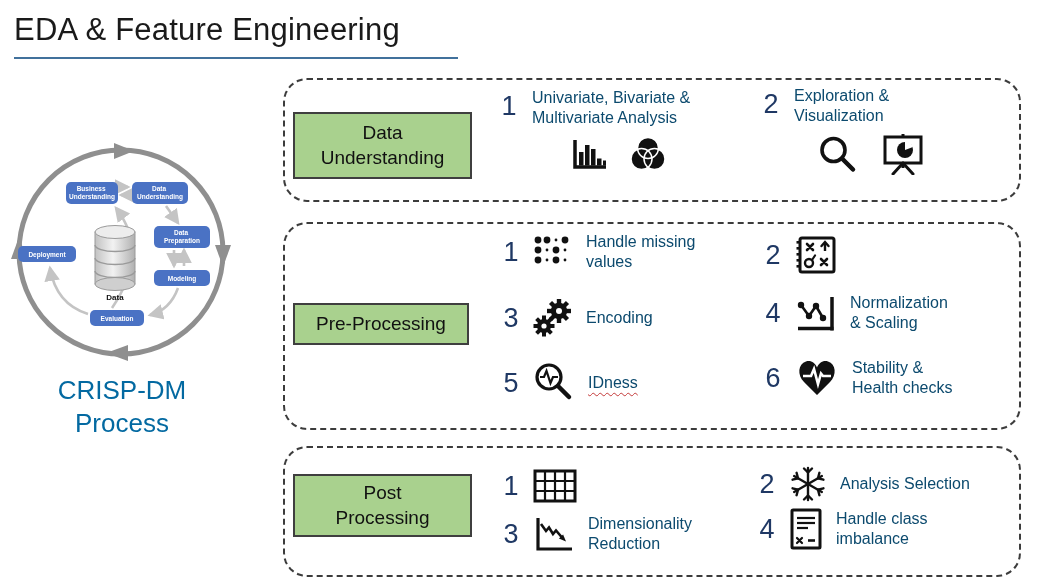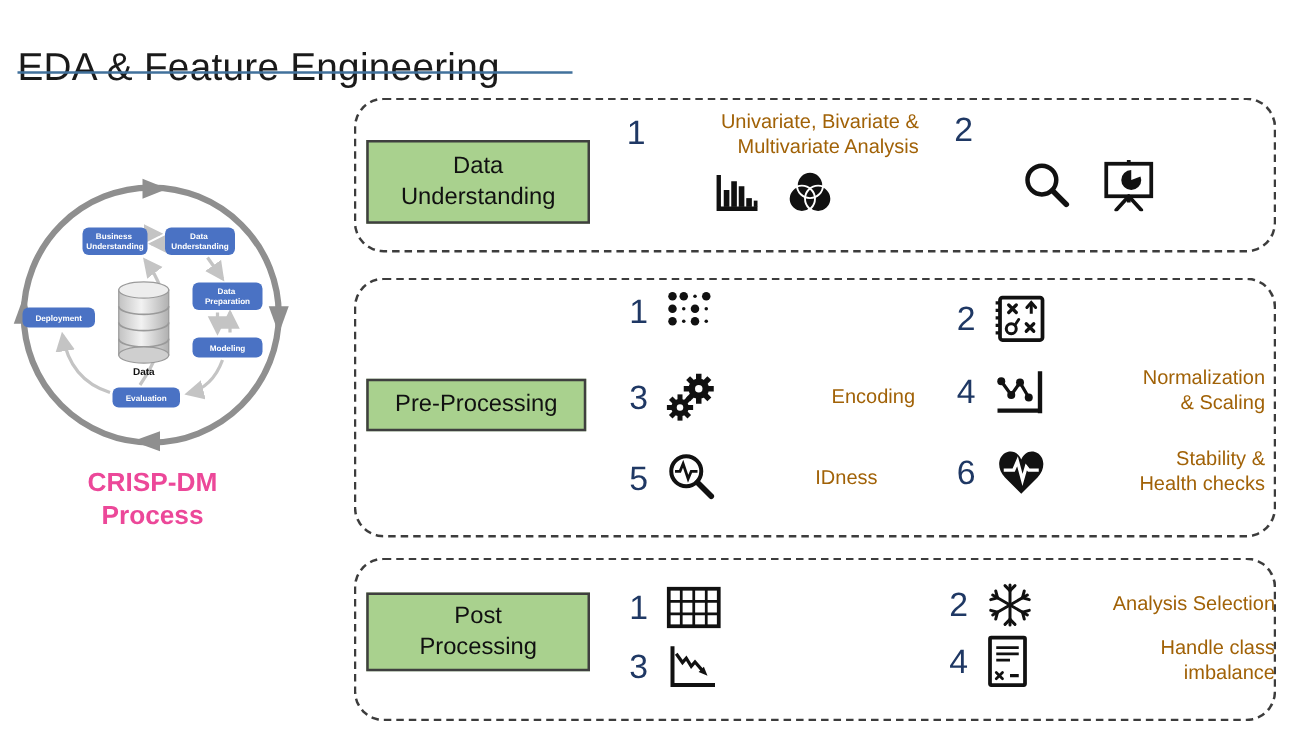--- a/index.html
+++ b/index.html
@@ -1,48 +1,48 @@
 <!DOCTYPE html>
 <html><head>
 <meta charset="utf-8">
 <style>
   html,body{margin:0;padding:0;background:#fff;}
   .page{position:relative;width:1050px;height:583px;background:#fff;overflow:hidden;
         font-family:"Liberation Sans", sans-serif;color:#121212;}
-  .title{position:absolute;left:14px;top:12px;font-size:31px;color:#1a1a1a;letter-spacing:.2px;margin-top:24px;}
+  .title{position:absolute;left:14px;top:12px;font-size:31px;color:#1a1a1a;letter-spacing:.2px;}
   .title-underline{position:absolute;left:14px;top:57px;width:444px;height:2px;background:#41719C;}
 
   
   .dash-box{position:absolute;border:2px dashed #3c3c3c;border-radius:24px;background:#fff;}
   .s1{left:283px;top:78px;width:734px;height:120px;}
   .s2{left:283px;top:222px;width:734px;height:204px;}
   .s3{left:283px;top:446px;width:734px;height:127px;}
 
   .green-label{position:absolute;background:#A9D18E;border:2px solid #3f3f3f;
                display:flex;align-items:center;justify-content:center;text-align:center;
                font-size:19px;color:#111;white-space:pre-line;line-height:1.3;}
   .gl1{left:293px;top:112px;width:175px;height:63px;}
   .gl2{left:293px;top:303px;width:172px;height:38px;}
   .gl3{left:293px;top:474px;width:175px;height:59px;}
 
   .item{position:absolute;display:flex;align-items:center;gap:13px;}
   .num{font-size:27px;color:#1F3864;min-width:18px;text-align:center;flex:none;}
-  .txt{flex:1;text-align:right;font-size:16px;color:#a16207;white-space:pre-line;line-height:1.25;}
-  .misspell{text-decoration-style:wavy;text-decoration-color:#c43a3a;
+  .txt{flex:1;text-align:left;font-size:16px;color:#0c4a6e;white-space:pre-line;line-height:1.25;}
+  .misspell{text-decoration:underline;text-decoration-style:wavy;text-decoration-color:#c43a3a;
             text-decoration-thickness:1px;text-underline-offset:4px;}
   .icon{flex:none;display:block;}
 
   .du-item{position:absolute;display:flex;flex-direction:column;}
   .du-head{display:flex;gap:14px;align-items:flex-start;}
   .du-head .num{margin-top:3px;}
   .du-icons{display:flex;gap:22px;justify-content:center;align-items:flex-end;margin-top:7px;}
 
   .crisp{position:absolute;left:8px;top:142px;width:228px;height:228px;}
   .crisp-caption{position:absolute;left:8px;top:374px;width:228px;text-align:center;
-                 font-size:21px;font-weight:bold;color:#ec4899;white-space:pre-line;line-height:1.25;}
+                 font-size:26px;font-weight:normal;color:#0369a1;white-space:pre-line;line-height:1.25;}
 </style>
 </head>
 <body>
 
 <div class="page">
 
   <div class="title">EDA &amp; Feature Engineering</div>
   <div class="title-underline"></div>
 
   <div class="crisp">
@@ -150,20 +150,22 @@
         <circle cx="19" cy="13" r="10.5" fill="none" stroke="#fff" stroke-width="1.5"></circle>
         <circle cx="12.5" cy="24" r="10.5" fill="none" stroke="#fff" stroke-width="1.5"></circle>
         <circle cx="25.5" cy="24" r="10.5" fill="none" stroke="#fff" stroke-width="1.5"></circle>
       </svg>
     </div>
   </div>
 
   <div class="du-item" style="left:762px;top:86px;width:220px;">
     <div class="du-head">
       <span class="num">2</span>
+      <span class="txt">Exploration &amp;
+Visualization</span>
     </div>
     <div class="du-icons">
       <svg class="icon" width="40" height="40" viewBox="0 0 40 40">
         <circle cx="15.5" cy="15" r="11.5" fill="none" stroke="#111" stroke-width="3.6"></circle>
         <line x1="24" y1="23.5" x2="35" y2="34.5" stroke="#111" stroke-width="4.5" stroke-linecap="round"></line>
       </svg>
       <svg class="icon" width="46" height="42" viewBox="0 0 46 42">
         <line x1="23" y1="1" x2="23" y2="5" stroke="#111" stroke-width="3"></line>
         <rect x="5" y="4" width="36" height="26" fill="none" stroke="#111" stroke-width="3"></rect>
         <circle cx="25" cy="17" r="8" fill="#111"></circle>
@@ -186,20 +188,22 @@
         <circle cx="5" cy="15" r="3.4"></circle>
           <circle cx="14" cy="15" r="1.4"></circle>
           <circle cx="23" cy="15" r="3.4"></circle>
           <circle cx="32" cy="15" r="1.4"></circle>
         <circle cx="5" cy="25" r="3.4"></circle>
           <circle cx="14" cy="25" r="1.4"></circle>
           <circle cx="23" cy="25" r="3.4"></circle>
           <circle cx="32" cy="25" r="1.4"></circle>
       </g>
     </svg>
+    <span class="txt">Handle missing
+values</span>
   </div>
 
   <div class="item" style="left:764px;top:234px;width:248px;">
     <span class="num">2</span>
     <svg class="icon" width="42" height="42" viewBox="0 0 42 42">
       <g fill="#111">
         <rect x="1.5" y="7" width="3" height="2.6"></rect>
           <rect x="1.5" y="13" width="3" height="2.6"></rect>
         <rect x="1.5" y="19" width="3" height="2.6"></rect>
           <rect x="1.5" y="25" width="3" height="2.6"></rect>
@@ -332,20 +336,22 @@
     <span class="txt">Analysis Selection</span>
   </div>
 
   <div class="item" style="left:502px;top:514px;width:235px;">
     <span class="num">3</span>
     <svg class="icon" width="42" height="38" viewBox="0 0 42 38">
       <path d="M5,3 L5,34 L39,34" fill="none" stroke="#111" stroke-width="3.2"></path>
       <polyline points="8,9 13,16 16,12.5 20,19 23,15.5 29,22.5" fill="none" stroke="#111" stroke-width="2.6"></polyline>
       <polygon points="33,26.5 30.1,19.4 25.9,23.6" fill="#111"></polygon>
     </svg>
+    <span class="txt">Dimensionality
+Reduction</span>
   </div>
 
   <div class="item" style="left:758px;top:508px;width:262px;">
     <span class="num">4</span>
     <svg class="icon" width="34" height="42" viewBox="0 0 34 42">
       <rect x="3" y="2" width="28" height="38" rx="1" fill="none" stroke="#111" stroke-width="3"></rect>
       <line x1="8" y1="10" x2="26" y2="10" stroke="#111" stroke-width="2.2"></line>
       <line x1="8" y1="15" x2="26" y2="15" stroke="#111" stroke-width="2.2"></line>
       <line x1="8" y1="20" x2="19" y2="20" stroke="#111" stroke-width="2.2"></line>
       <path d="M8,30 l5,5 M13,30 l-5,5" stroke="#111" stroke-width="2.2" stroke-linecap="round"></path>

